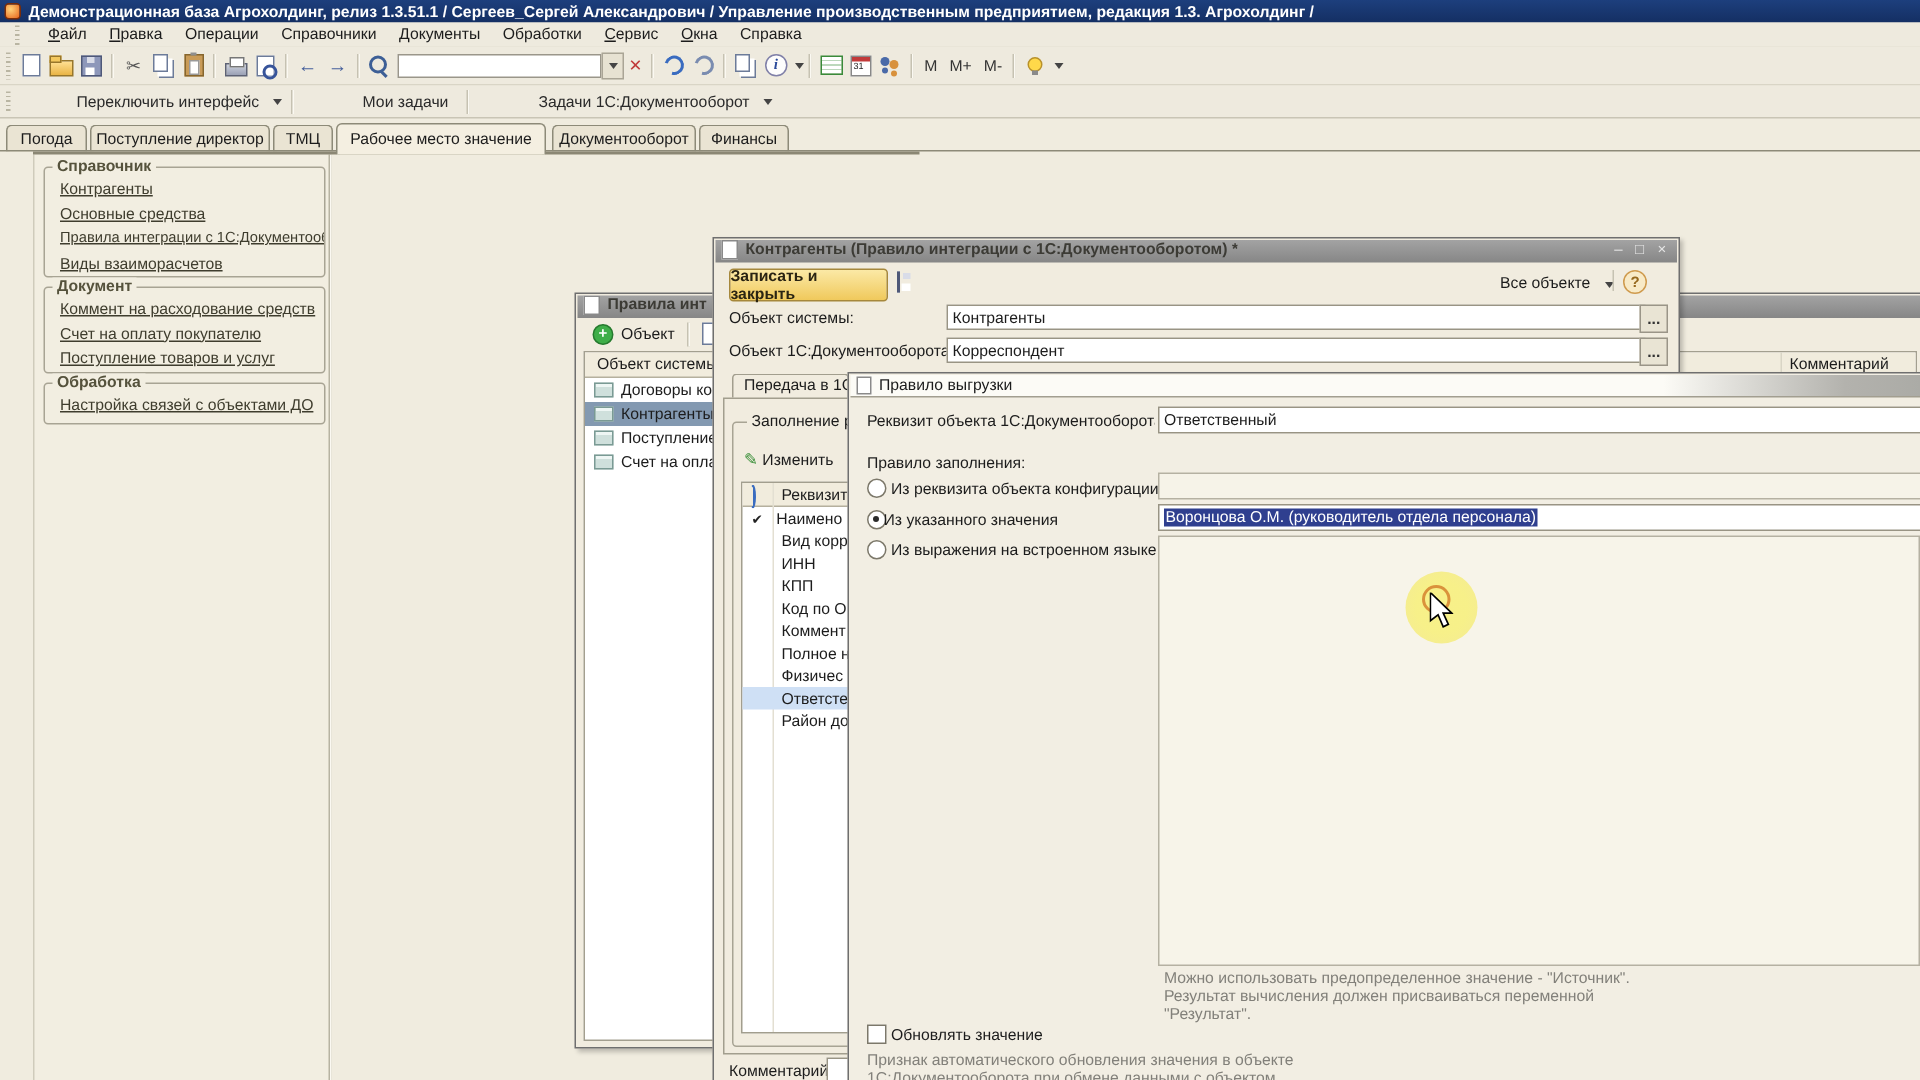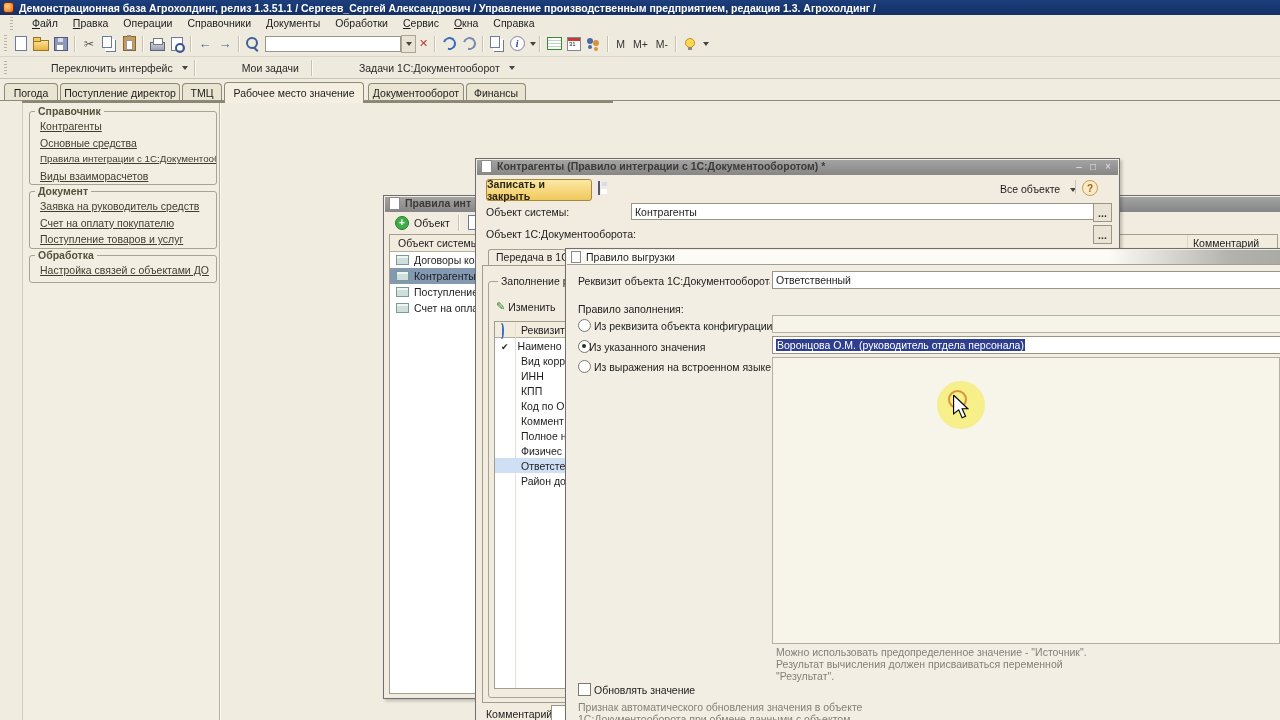--- a/index.html
+++ b/index.html
@@ -224,21 +224,21 @@
       <div style="padding-top:6px">
         <span class="slink">Контрагенты</span>
         <span class="slink">Основные средства</span>
         <span class="slink tiny">Правила интеграции с 1С:Документооборотом</span>
         <span class="slink">Виды взаиморасчетов</span>
       </div>
     </div>
     <div class="groupbox" style="top:88px;height:56px">
       <span class="groupcap">Документ</span>
       <div style="padding-top:6px">
-        <span class="slink">Заявка на руководитель средств</span>
+        <span class="slink">Коммент на расходование средств</span>
         <span class="slink">Счет на оплату покупателю</span>
         <span class="slink">Поступление товаров и услуг</span>
       </div>
     </div>
     <div class="groupbox" style="top:152px;height:26px">
       <span class="groupcap">Обработка</span>
       <div style="padding-top:6px">
         <span class="slink">Настройка связей с объектами ДО</span>
       </div>
     </div>
@@ -297,20 +297,23 @@
     <span class="abs" style="left:599px;top:21px;width:1px;height:14px;background:#c6c2b2"></span>
     <span class="qmark" style="left:606px;top:21px">?</span>
 
     <span class="abs nowrap" style="left:10px;top:47px">Объект системы:</span>
     <div class="field" style="left:155px;top:44px;width:458px;height:15px">
         <span>Контрагенты</span>
       </div>
     <div class="dots-btn" style="left:617px;top:44px">...</div>
 
     <span class="abs nowrap" style="left:10px;top:69px">Объект 1С:Документооборота:</span>
+    <div class="field" style="left:155px;top:66px;width:458px;height:15px">
+        <span>Корреспондент</span>
+      </div>
     <div class="dots-btn" style="left:617px;top:66px">...</div>
 
     <div class="abs nowrap" style="left:12px;top:90px;width:78px;height:17px;background:#f1ecdf;border:1px solid #a29e8e;border-bottom:none;border-radius:3px 3px 0 0;padding:1px 0 0 7px;box-sizing:border-box">Передача в 1С:Д</div>
     <div class="abs" style="left:6px;top:106px;width:630px;height:436px;border:1px solid #a29e8e;background:#f1ecdf"></div>
     <div class="abs" style="left:12px;top:122px;width:616px;height:415px;border:1px solid #a8a494;border-radius:3px"></div>
     <span class="abs nowrap" style="left:22px;top:116px;background:#f1ecdf;padding:0 3px">Заполнение ре</span>
 
     <div class="abs" style="left:20px;top:141px;display:flex;align-items:center">
       <span class="pencil">✎</span>
       <span>Изменить</span>

